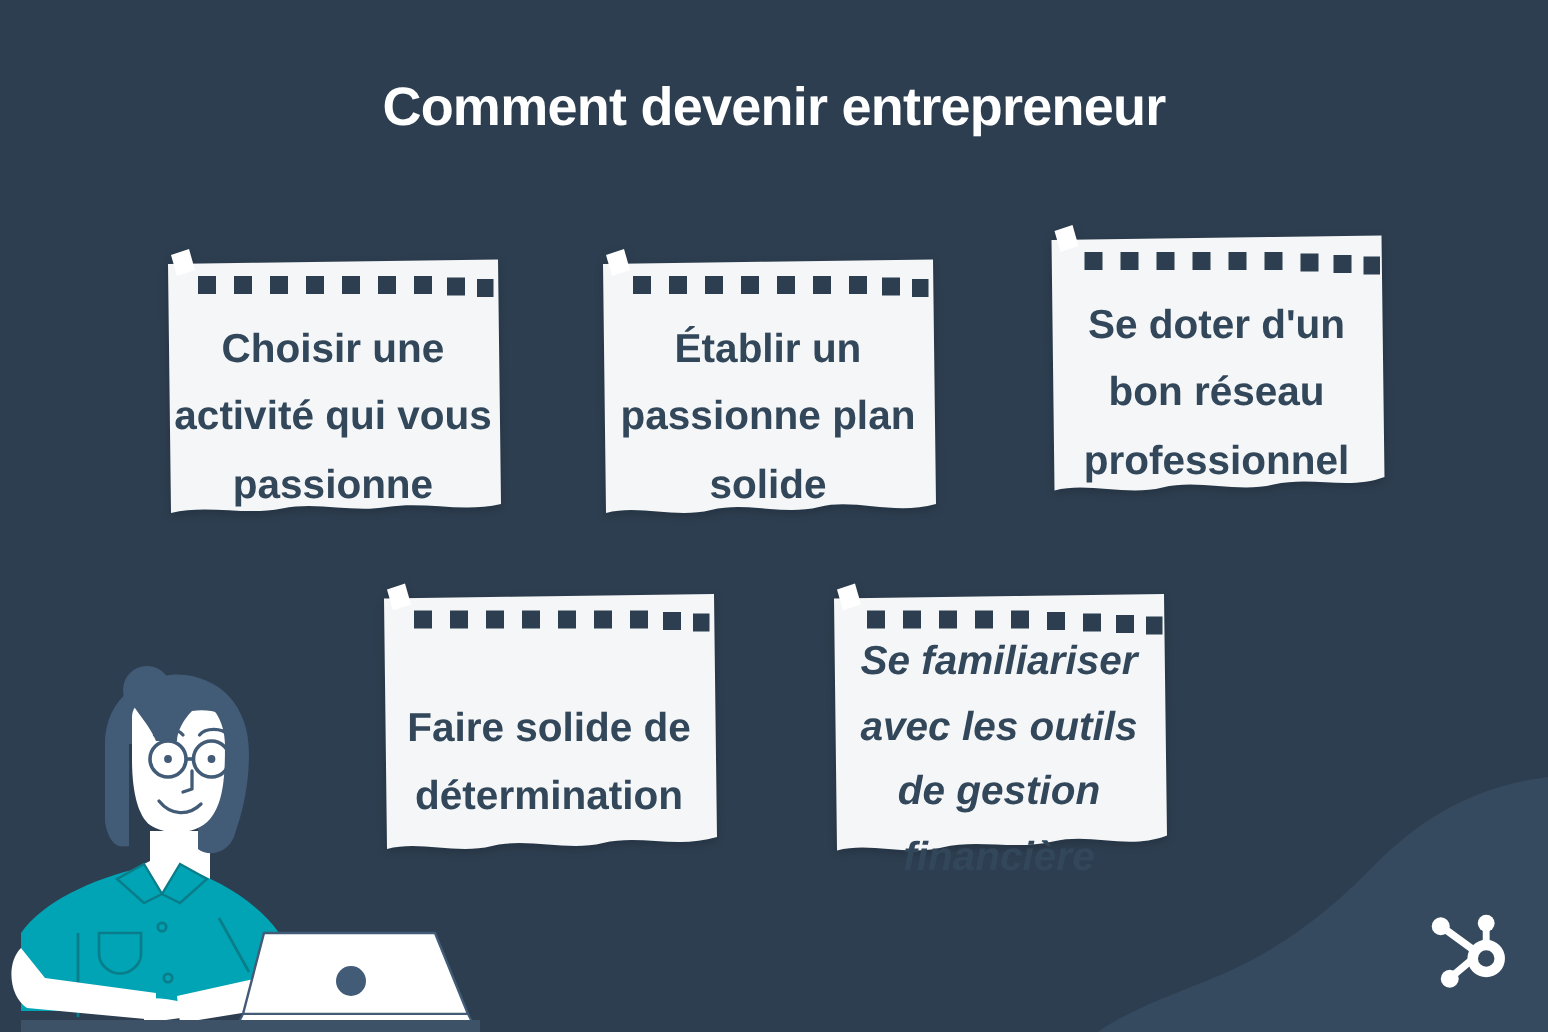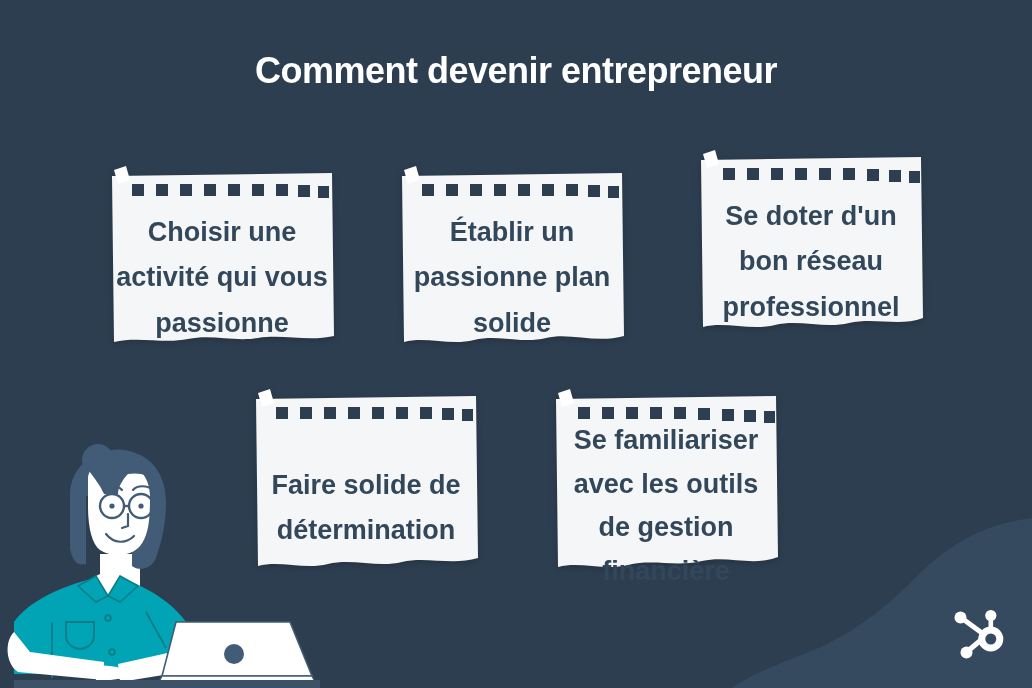--- a/index.html
+++ b/index.html
@@ -60,21 +60,21 @@
     white-space:pre-line;
   }
   .card-text.lines4 { top:32px; line-height:1.62; }
   .card-text.lines2 { top:76px; }
 
   
   #card-0 { left:108px; top:164px; }
   #card-1 { left:398px; top:164px; }
   #card-2 { left:697px; top:148px; }
   #card-3 { left:252px; top:387px; }
-  #card-4 { left:552px; top:387px; }
+  #card-4 { left:552px; top:387px;font-style:italic; }
 
   
   .illustration {
     position:absolute;
     left:0; bottom:0;
     width:340px; height:252px;
   }
   .illustration svg { display:block; width:100%; height:100%; }
 
   

